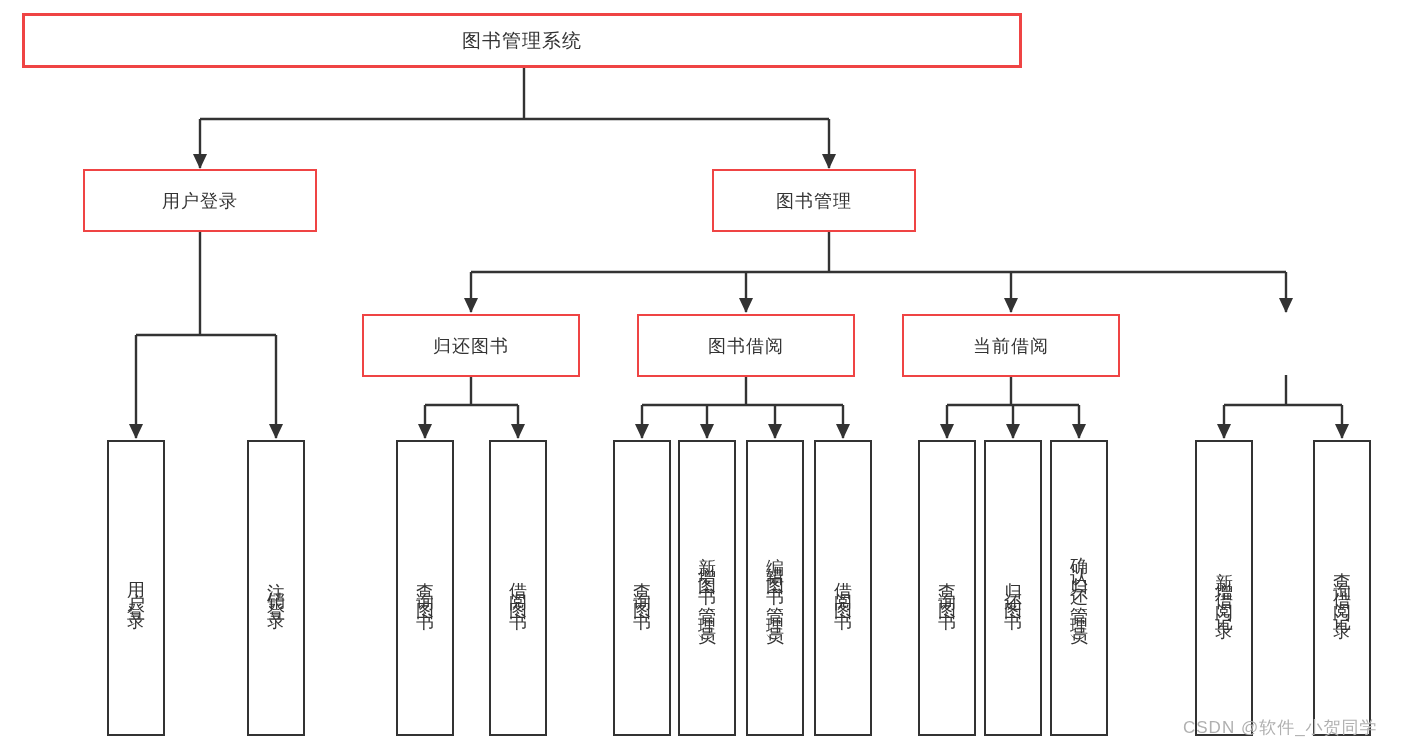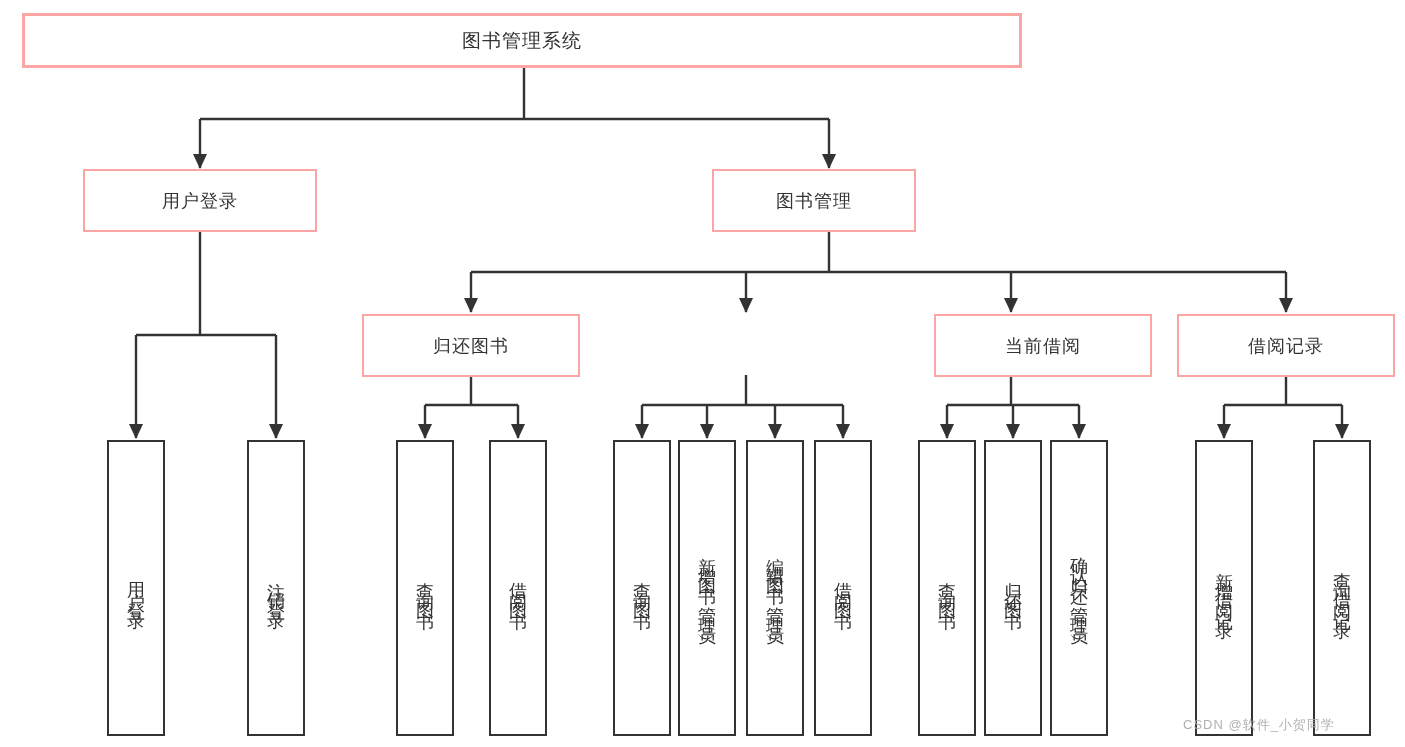--- a/index.html
+++ b/index.html
@@ -24,21 +24,21 @@
   }
   .wire {
     stroke: #333333;
     stroke-width: 2.4;
     fill: none;
   }
   .node {
     position: absolute;
     box-sizing: border-box;
     background: #ffffff;
-    border: 2px solid #fca5a5;
+    border: 2px solid #ef4444;
     color: #333333;
     display: flex;
     align-items: center;
     justify-content: center;
     z-index: 2;
     font-size: 18px;
     letter-spacing: 1px;
   }
   .node.root {
     left: 22px;
@@ -48,21 +48,21 @@
     border-width: 3px;
     font-size: 19px;
   }
   .lvl2, .lvl3 {
     height: 63px;
   }
   .n-user-login   { left: 83px;   top: 169px; width: 234px; }
   .n-book-mgmt    { left: 712px;  top: 169px; width: 204px; }
   .n-new-book     { left: 362px;  top: 314px; width: 218px; }
   .n-book-borrow  { left: 637px;  top: 314px; width: 218px; }
-  .n-cur-borrow   { left: 902px;  top: 314px; width: 218px; margin-left: 32px; }
+  .n-cur-borrow   { left: 902px;  top: 314px; width: 218px; }
   .n-borrow-rec   { left: 1177px; top: 314px; width: 218px; }
   .leaf {
     position: absolute;
     box-sizing: border-box;
     top: 440px;
     width: 58px;
     height: 296px;
     background: #ffffff;
     border: 2px solid #333333;
     color: #333333;
@@ -91,21 +91,21 @@
   .l-d2 { left: 984px; }
   .l-d3 { left: 1050px; }
   .l-e1 { left: 1195px; }
   .l-e2 { left: 1313px; }
   .watermark {
     position: absolute;
     left: 1183px;
     top: 716px;
     z-index: 3;
     color: #b0b0b0;
-    font-size: 13px;
+    font-size: 17px;
     letter-spacing: 1px;
     white-space: nowrap;
   }
 </style>
 </head>
 <body>
 
 <div class="canvas">
 
   <svg class="wires" width="1405" height="747" viewBox="0 0 1405 747" xmlns="http://www.w3.org/2000/svg">
@@ -156,26 +156,26 @@
   <div class="node lvl2 n-user-login">
     <span>用户登录</span>
   </div>
   <div class="node lvl2 n-book-mgmt">
     <span>图书管理</span>
   </div>
 
   <div class="node lvl3 n-new-book">
     <span>归还图书</span>
   </div>
+  <div class="node lvl3 n-book-borrow">
+    <span>图书借阅</span>
+  </div>
   <div class="node lvl3 n-cur-borrow">
     <span>当前借阅</span>
   </div>
-  <div class="node lvl3 n-borrow-rec">
-    <span>借阅记录</span>
-  </div>
 
   <div class="leaf l-a1">
     <span>用户登录</span>
   </div>
   <div class="leaf l-a2">
     <span>注销登录</span>
   </div>
 
   <div class="leaf l-b1">
     <span>查询图书</span>

